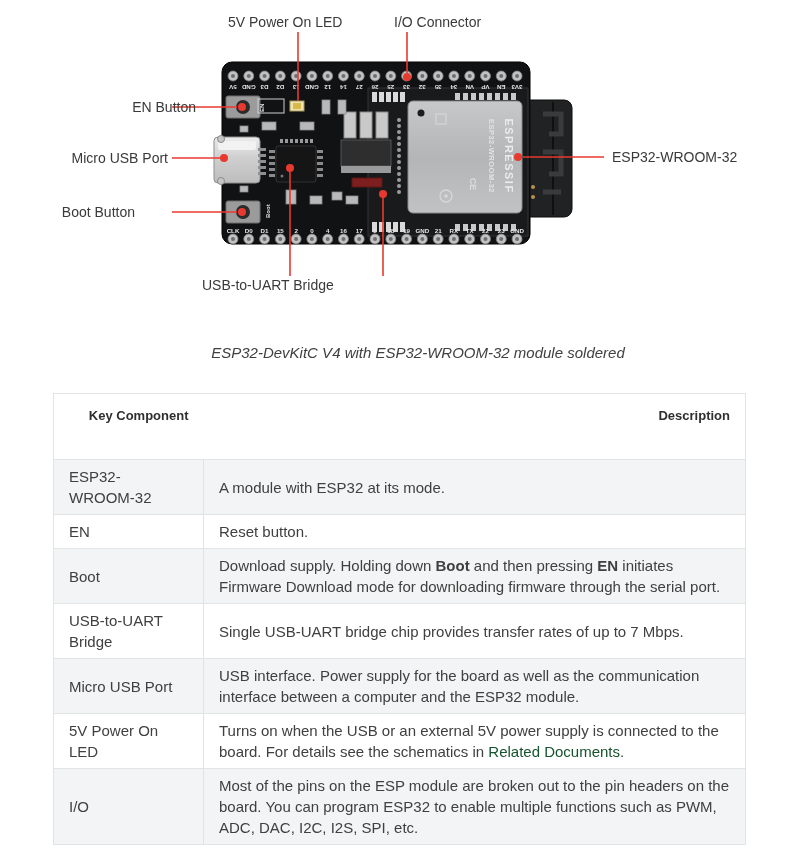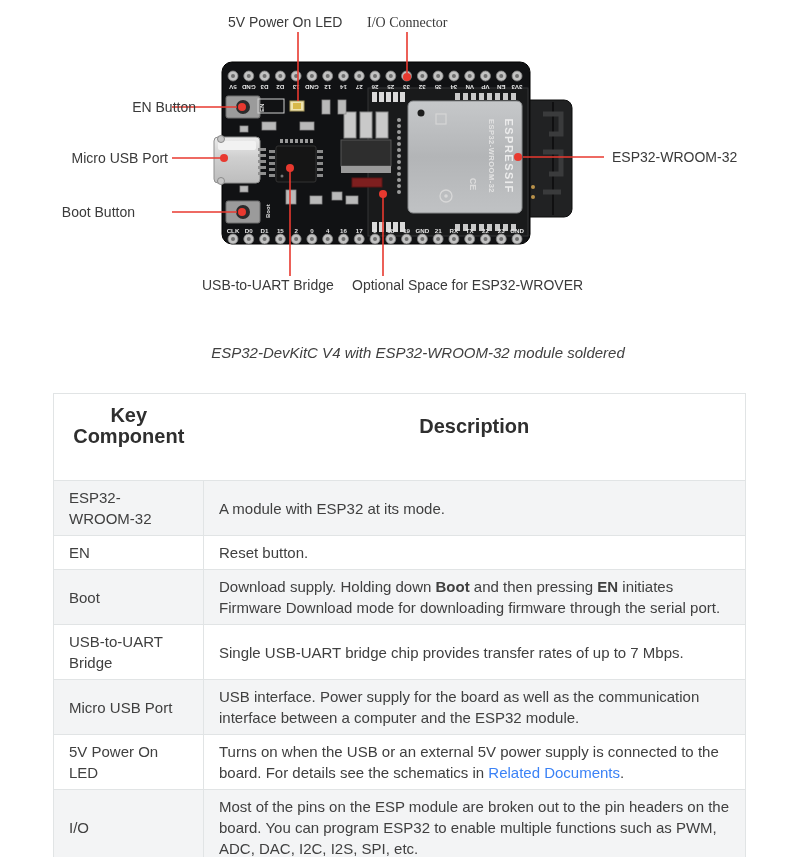--- a/index.html
+++ b/index.html
@@ -9,21 +9,21 @@
   .fig { position:relative; width:797px; height:393px; }
   .fig svg { position:absolute; left:0; top:0; }
   .callout { position:absolute; font-size:14px; line-height:17px; color:#3a3a3a; white-space:nowrap; }
   .cap { position:absolute; top:344px; left:0; width:780px; text-align:center;
          font-style:italic; font-size:15px; color:#404040;margin-left:28px; }
 
   
   table.comp { border-collapse:collapse; table-layout:fixed; width:693px; margin-left:53px;
                border:1px solid #e1e4e5; font-size:15px; line-height:21px; color:#404040; }
   table.comp col.c1 { width:150px; }
-  table.comp th { text-align:center; font-size:20px; font-weight:bold; color:#2f2f2f;
+  table.comp th { text-align:right; font-size:13px; font-weight:bold; color:#2f2f2f;
                   padding:11px 15px 33px 15px; border-bottom:1px solid #e1e4e5; background:#ffffff; }
   table.comp td { vertical-align:middle; padding:6px 13px 6px 15px; border-top:1px solid #e1e4e5; }
   table.comp td.keycell { border-right:1px solid #e1e4e5; padding-right:25px; }
   table.comp tr.odd td { background:#f3f4f5; }
   table.comp tr.even td { background:#ffffff; }
   table.comp a.doclink { text-decoration:none; }
   table.comp strong { font-weight:bold; }
 </style>
 </head>
 <body>
@@ -331,27 +331,26 @@
       <circle cx="242" cy="107" r="4"></circle>
       <circle cx="224" cy="158" r="4"></circle>
       <circle cx="242" cy="212" r="4"></circle>
       <circle cx="518" cy="157" r="4"></circle>
       <circle cx="290" cy="168" r="4"></circle>
       <circle cx="383" cy="194" r="4"></circle>
     </g>
   </svg>
 
   <div class="callout" style="left:228px; top:14px;">5V Power On LED</div>
-  <div class="callout" style="left:367px; top:14px;font-family:Liberation Serif, serif;">I/O Connector</div>
+  <div class="callout" style="left:394px; top:14px;">I/O Connector</div>
   <div class="callout" style="right:601px; top:99px;">EN Button</div>
   <div class="callout" style="right:629px; top:150px;">Micro USB Port</div>
   <div class="callout" style="right:662px; top:204px;">Boot Button</div>
   <div class="callout" style="left:612px; top:149px;">ESP32-WROOM-32</div>
   <div class="callout" style="left:202px; top:277px;">USB-to-UART Bridge</div>
-  <div class="callout" style="left:352px; top:277px;">Optional Space for ESP32-WROVER</div>
 
   <div class="cap">ESP32-DevKitC V4 with ESP32-WROOM-32 module soldered</div>
 </div>
 
 <table class="comp">
   <colgroup>
       <col class="c1">
       <col>
     </colgroup>
   <thead>
@@ -376,20 +375,20 @@
       <tr class="even">
         <td class="keycell">USB-to-UART Bridge</td>
         <td><span>Single USB-UART bridge chip provides transfer rates of up to 7 Mbps.</span></td>
       </tr>
       <tr class="odd">
         <td class="keycell">Micro USB Port</td>
         <td><span>USB interface. Power supply for the board as well as the communication interface between a computer and the ESP32 module.</span></td>
       </tr>
       <tr class="even">
         <td class="keycell">5V Power On LED</td>
-        <td><span>Turns on when the USB or an external 5V power supply is connected to the board. For details see the schematics in </span><a href="#" class="doclink" style="color: #3b82f6;">Related Documents</a><span>.</span></td>
+        <td><span>Turns on when the USB or an external 5V power supply is connected to the board. For details see the schematics in </span><a href="#" class="doclink" style="color: #14532d;">Related Documents</a><span>.</span></td>
       </tr>
       <tr class="odd">
         <td class="keycell">I/O</td>
         <td><span>Most of the pins on the ESP module are broken out to the pin headers on the board. You can program ESP32 to enable multiple functions such as PWM, ADC, DAC, I2C, I2S, SPI, etc.</span></td>
       </tr>
     </tbody>
 </table>
 
 </body></html>

